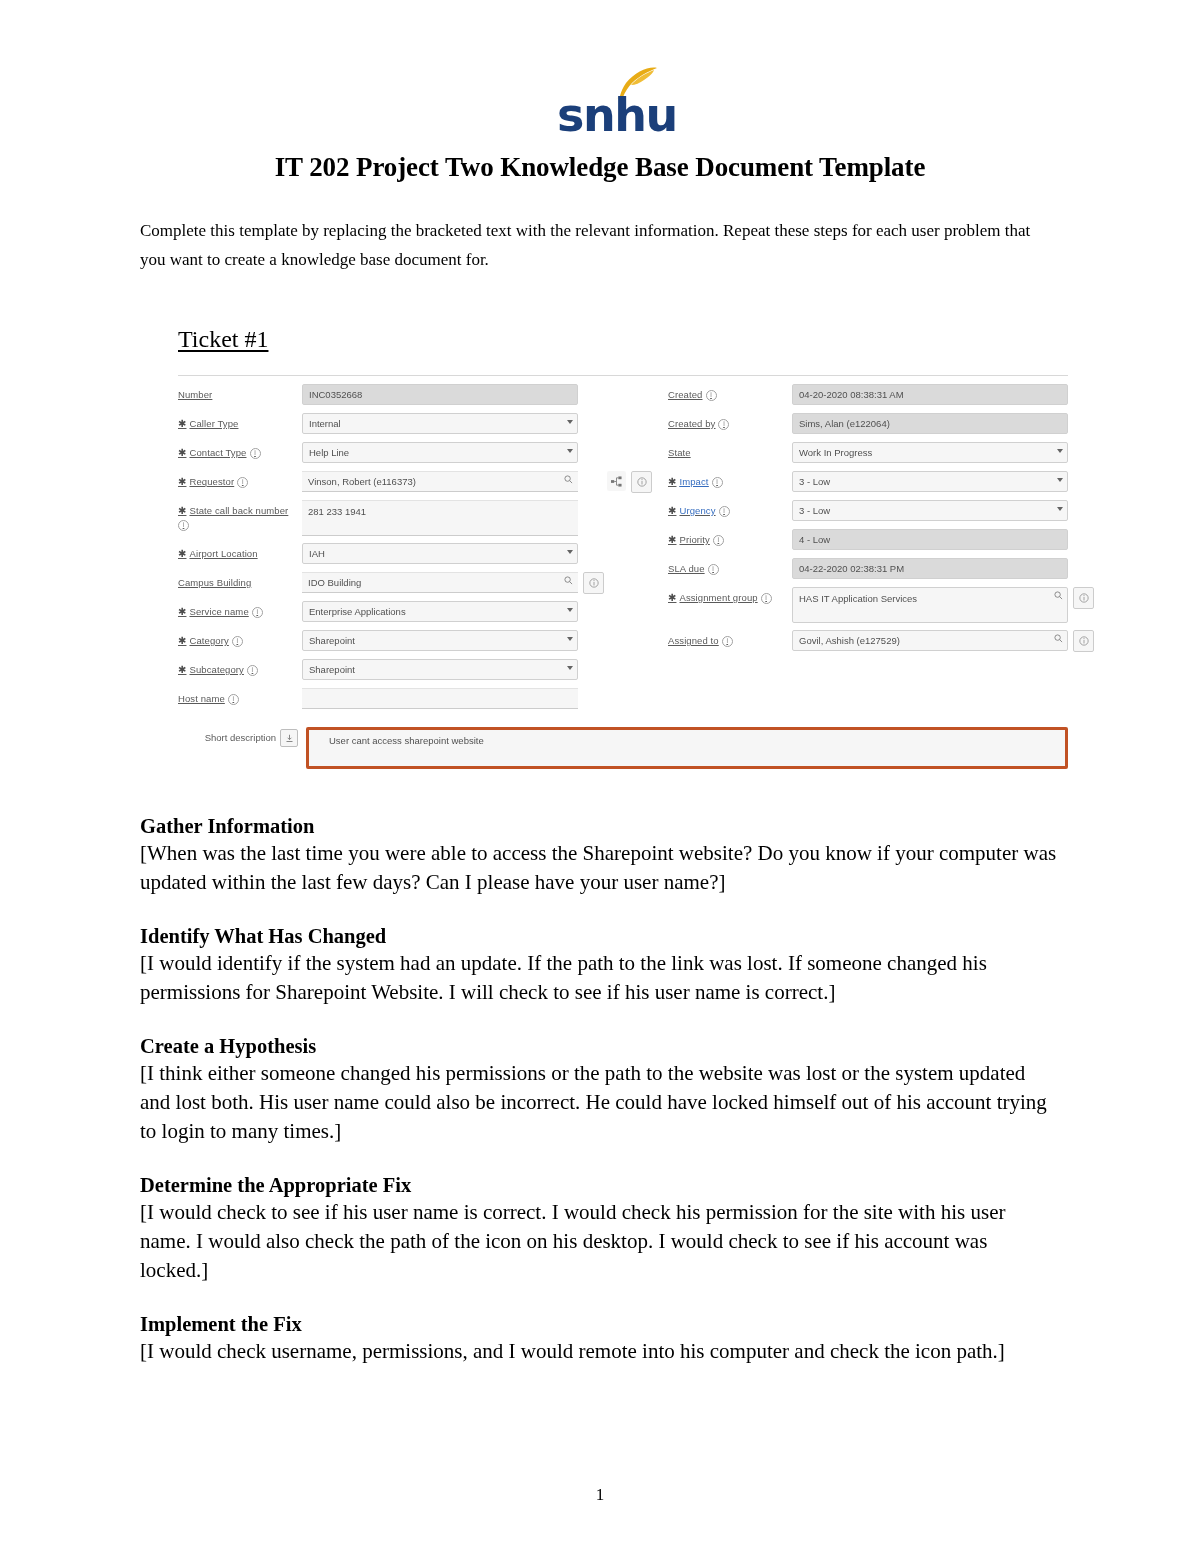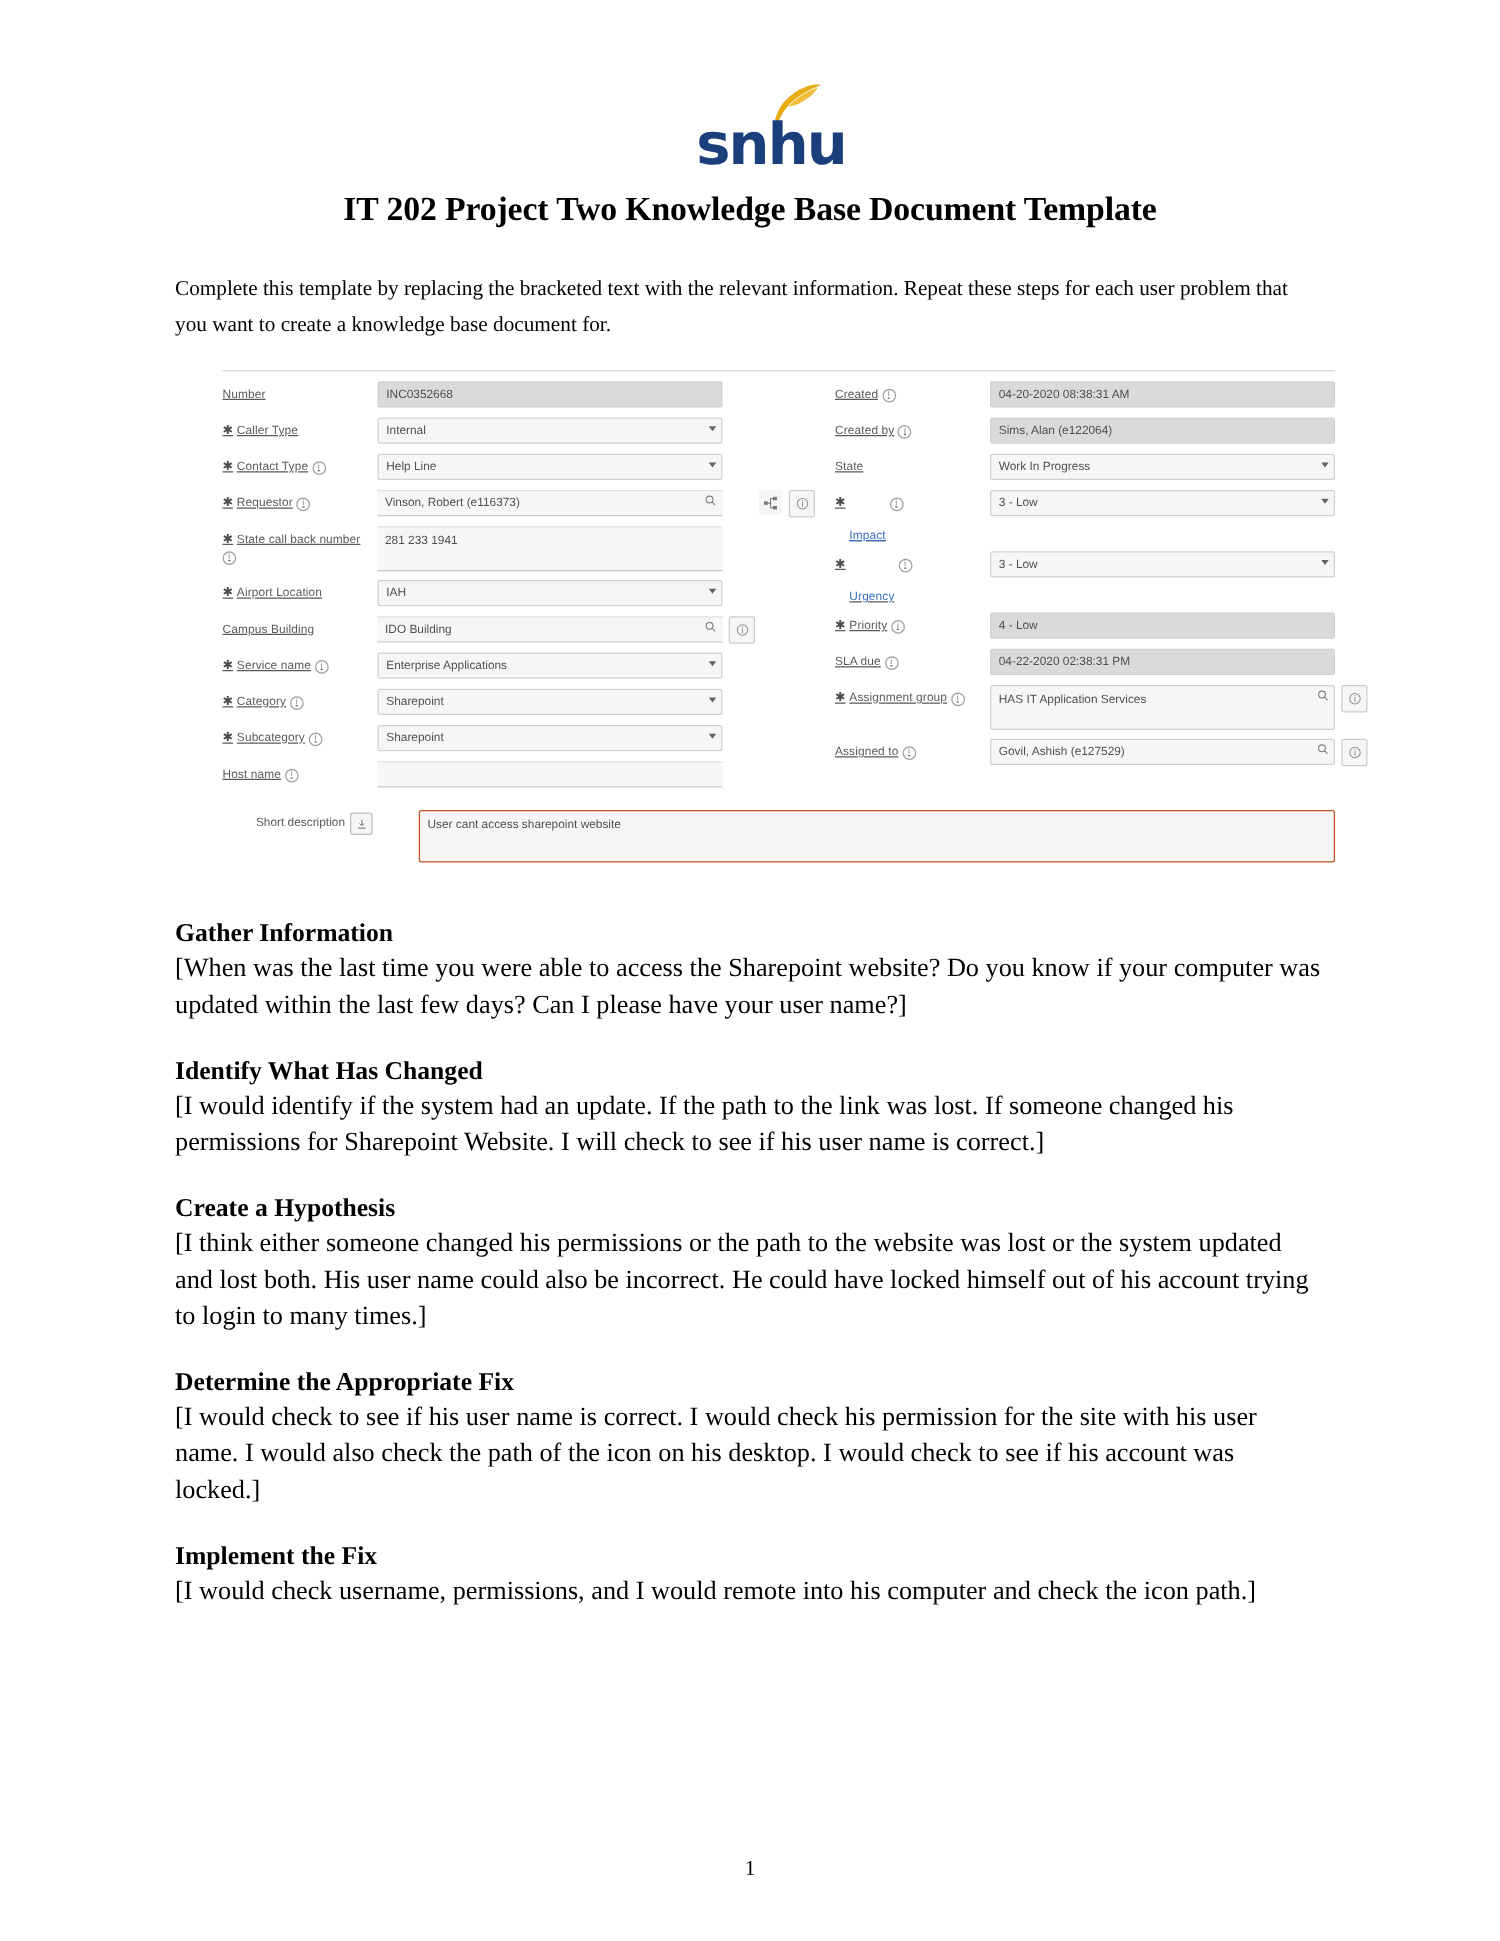--- a/index.html
+++ b/index.html
@@ -129,21 +129,21 @@
     height: 9px;
     border: 1px solid #9a9a9a;
     border-radius: 50%;
     font-size: 7px;
     line-height: 8px;
     text-align: center;
     color: #7a7a7a;
     position: relative;
     top: 1px;
   }
-  .lbl-link { color: #1f5fbf; margin-top: 26px; }
+  .lbl-link { color: #1f5fbf; }
   .lbl-link.u { text-decoration: underline; }
 
   .fctl {
     flex: 1;
     position: relative;
     height: 21px;
     box-sizing: border-box;
   }
   .fbox {
     width: 100%;
@@ -226,28 +226,27 @@
     border-radius: 2px;
     background: #fff;
     margin-top: 2px;
     margin-right: 8px;
     flex: 0 0 16px;
     display:flex; align-items:center; justify-content:center;
   }
   .sd-box {
     flex: 1;
     height: 42px;
-    border: 1px solid #c2410c;
+    border: 3px solid #c2410c;
     border-radius: 2px;
     background: #fff;
     font-size: 9.5px;
     color: #3d3d3d;
-    padding: 5px 6px;
+    padding: 5px 20px;
     box-sizing: border-box;
-    margin-left: 29px;
   }
 
   
   .section { margin-top: 26px; }
   .section:first-of-type { margin-top: 0; }
   .sec-head {
     font-weight: bold;
     font-size: 20.5px;
     line-height: 26px;
     margin: 0;
@@ -283,20 +282,21 @@
         </svg>
       </span>
       <span class="logo-text">snhu</span>
     </div>
   </div>
 
   <h1 class="doc-title">IT 202 Project Two Knowledge Base Document Template</h1>
 
   <p class="intro">Complete this template by replacing the bracketed text with the relevant information. Repeat these steps for each user problem that you want to create a knowledge base document for.</p>
 
+  <div class="ticket-heading">Ticket #1</div>
 
   <div class="form-shot">
     <div class="form-cols">
 
       <div class="col-left">
 
         <div class="frow">
           <div class="flabel">
             <span>Number</span>
           </div>

